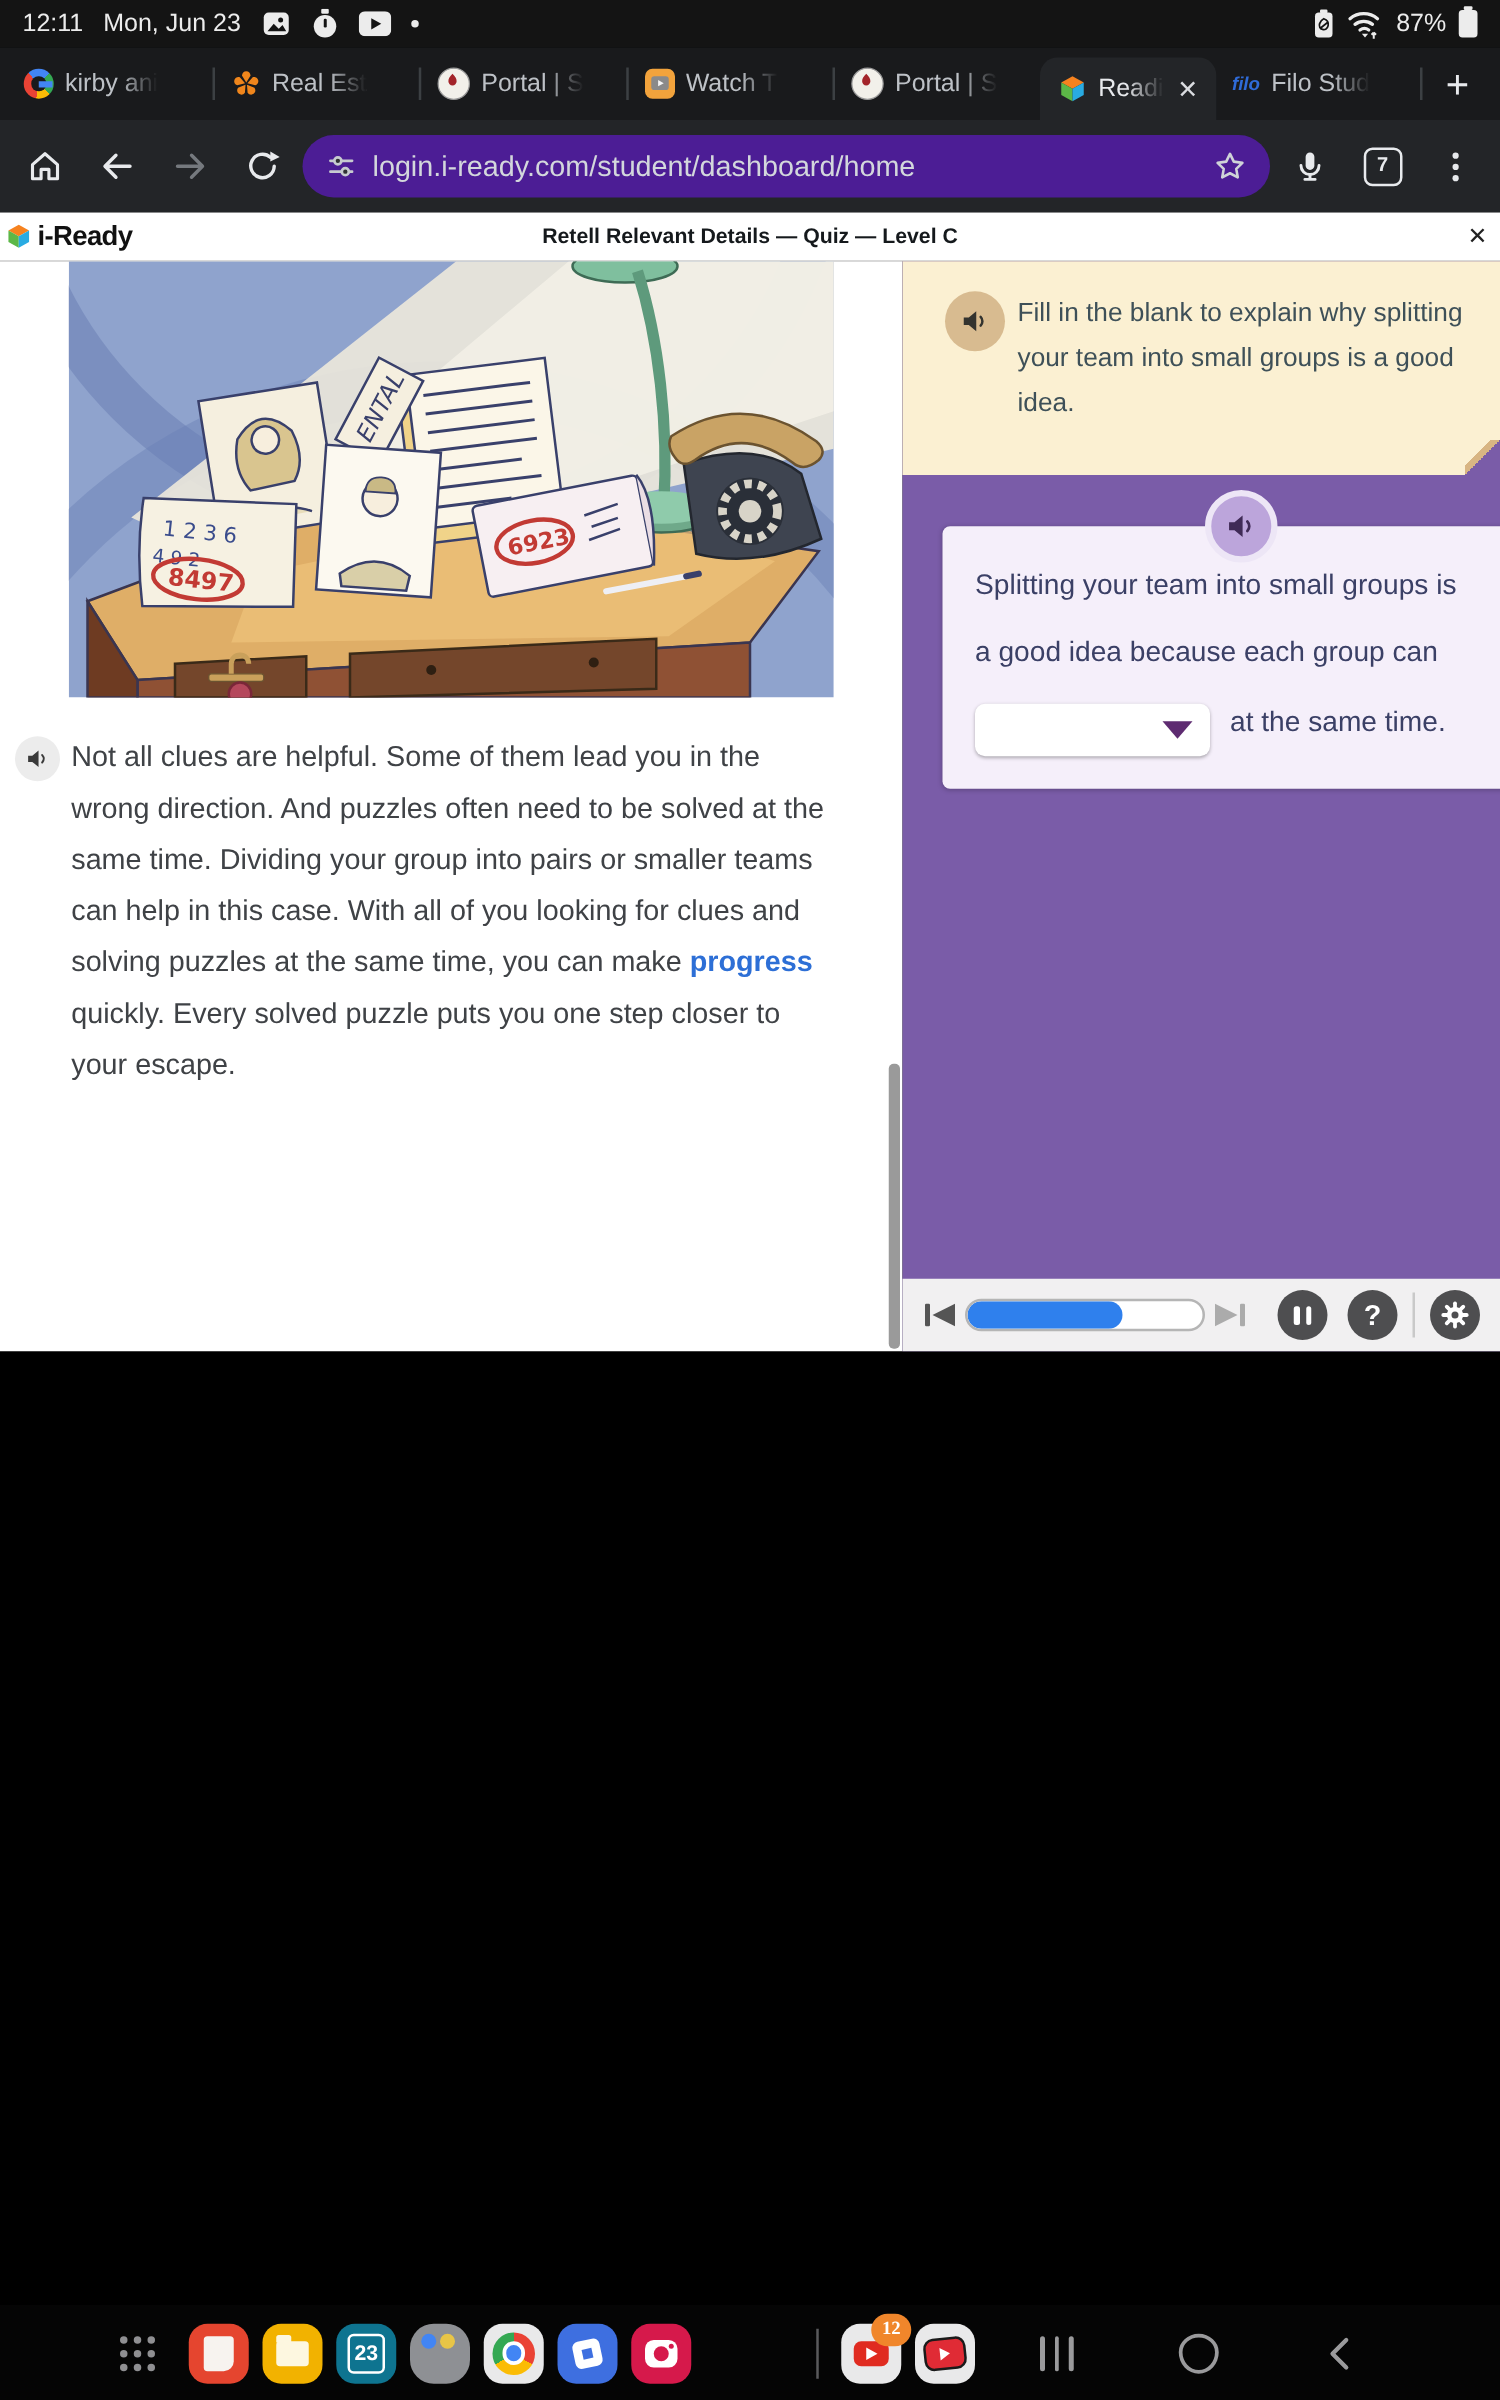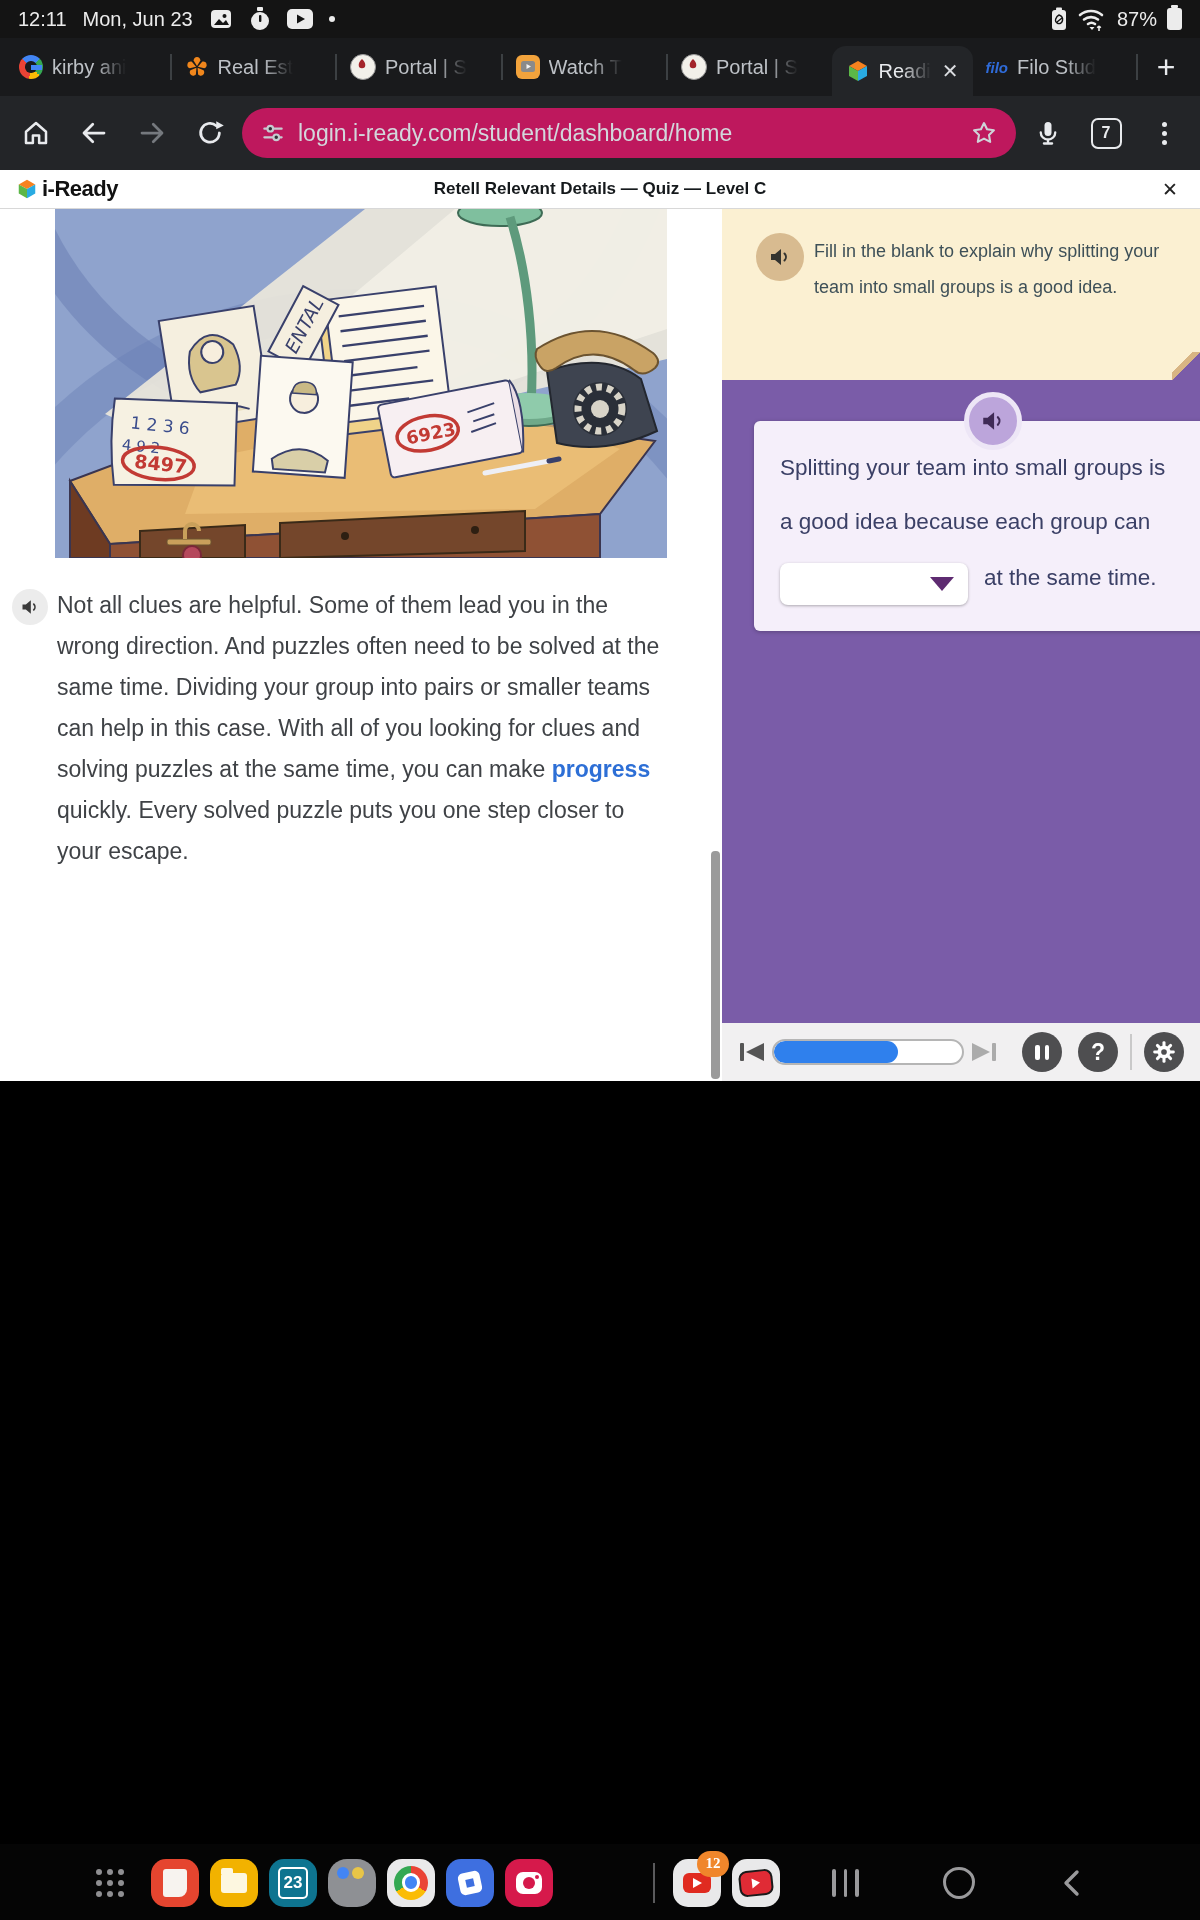--- a/index.html
+++ b/index.html
@@ -29,45 +29,45 @@
   .fav{width:24px;height:24px;flex:0 0 auto;position:relative;border-radius:50%;}
   .g-icon{background:conic-gradient(from -45deg,#4285F4 0 90deg,#34A853 90deg 180deg,#FBBC05 180deg 235deg,#EA4335 235deg 360deg);}
   .g-icon::after{content:"";position:absolute;inset:26%;background:#191A1C;border-radius:50%;}
   .g-icon i{position:absolute;right:1px;top:10px;width:11px;height:5px;background:#4285F4;z-index:2;}
   .crest{background:#F2F0EA;border:1px solid #999;}
   .watch-sq{border-radius:6px;background:#F2A33C;}
 
   
   .toolbar{height:74px;background:#232528;display:flex;align-items:center;gap:6px;padding:0 10px;}
   .tb-btn{width:52px;height:52px;display:flex;align-items:center;justify-content:center;flex:0 0 auto;}
-  .url-pill{flex:1;height:50px;background:#be185d;border-radius:25px;display:flex;align-items:center;gap:12px;padding:0 18px;min-width:0;}
+  .url-pill{flex:1;height:50px;background:#4c1d95;border-radius:25px;display:flex;align-items:center;gap:12px;padding:0 18px;min-width:0;}
   .url-text{color:#D3D7DC;font-size:23px;white-space:nowrap;overflow:hidden;flex:1;}
   .tab-count{width:27px;height:27px;border:2.5px solid #E8EAED;border-radius:7px;color:#E8EAED;font-size:16px;font-weight:700;display:flex;align-items:center;justify-content:center;}
   .kebab{display:flex;flex-direction:column;gap:4px;}
   .kebab i{width:5px;height:5px;border-radius:50%;background:#E8EAED;}
 
   
-  .quiz-header{height:38px;background:#FFF;border-bottom:1px solid #D8D8D8;display:flex;align-items:center;padding:0 16px;position:relative;}
+  .quiz-header{height:38px;background:#FFF;border-bottom:1px solid #D8D8D8;display:flex;align-items:center;padding:0 4px;position:relative;}
   .ir-logo{display:flex;align-items:center;gap:4px;z-index:2;}
   .ir-logo-text{font-size:22px;font-weight:700;color:#111;letter-spacing:-0.5px;}
   .quiz-title{position:absolute;left:0;right:0;text-align:center;font-size:17px;font-weight:700;color:#15191C;}
   .quiz-close{margin-left:auto;z-index:2;font-size:19px;color:#222;padding:0 6px;}
 
   
   .content{display:flex;height:872px;}
   .passage-pane{width:722px;background:#FFF;position:relative;overflow:hidden;}
   .illustration{display:block;margin-left:55px;width:612px;height:349px;}
   .para{display:flex;gap:9px;padding:0 58px 0 12px;margin-top:27px;}
   .spk-circle{width:36px;height:36px;border-radius:50%;background:#ECECEC;display:flex;align-items:center;justify-content:center;flex:0 0 auto;margin-top:4px;}
   .ptext{font-size:23px;line-height:41px;color:#3F4246;}
   .vocab-link{color:#2D6FD6;font-weight:700;}
   .vscroll-thumb{position:absolute;right:2px;top:642px;height:228px;width:9px;background:#9A9A9A;border-radius:4px;}
 
   .question-pane{width:478px;background:#7A5CA8;position:relative;}
-  .note{height:147px;background:#FBF0D2;position:relative;padding:24px 22px 0 92px;color:#3E5058;font-size:18px;line-height:36px;}
+  .note{height:147px;background:#FBF0D2;position:relative;padding:24px 22px 0 92px;color:#3E5058;font-size:21px;line-height:36px;}
   .note::after{content:"";position:absolute;right:0;bottom:0;width:28px;height:28px;
      background:linear-gradient(135deg,rgba(0,0,0,0) 0 36%,#D8B583 36% 50%,#7A5CA8 50% 100%);}
   .note-spk{position:absolute;left:34px;top:24px;width:48px;height:48px;border-radius:50%;background:#D8BB90;display:flex;align-items:center;justify-content:center;}
   .card{position:absolute;left:32px;top:212px;width:426px;background:#F5EFFA;border-radius:6px;padding:34px 26px 26px;box-shadow:0 1px 4px rgba(0,0,0,.25);}
   .card-spk{position:absolute;left:50%;top:-29px;transform:translateX(-50%);width:58px;height:58px;border-radius:50%;background:#BCA5DB;border:5px solid #EDE6F6;display:flex;align-items:center;justify-content:center;box-sizing:border-box;}
   .cline{font-size:22.5px;line-height:26px;color:#3B4066;margin-bottom:28px;}
   .crow{display:flex;align-items:center;gap:16px;}
   .dropdown{width:188px;height:42px;background:#FFF;border-radius:8px;box-shadow:0 1px 3px rgba(0,0,0,.3);display:flex;align-items:center;justify-content:flex-end;padding-right:14px;box-sizing:border-box;}
   .dd-caret{width:0;height:0;border-left:12px solid transparent;border-right:12px solid transparent;border-top:14px solid #5E2B71;}
 

